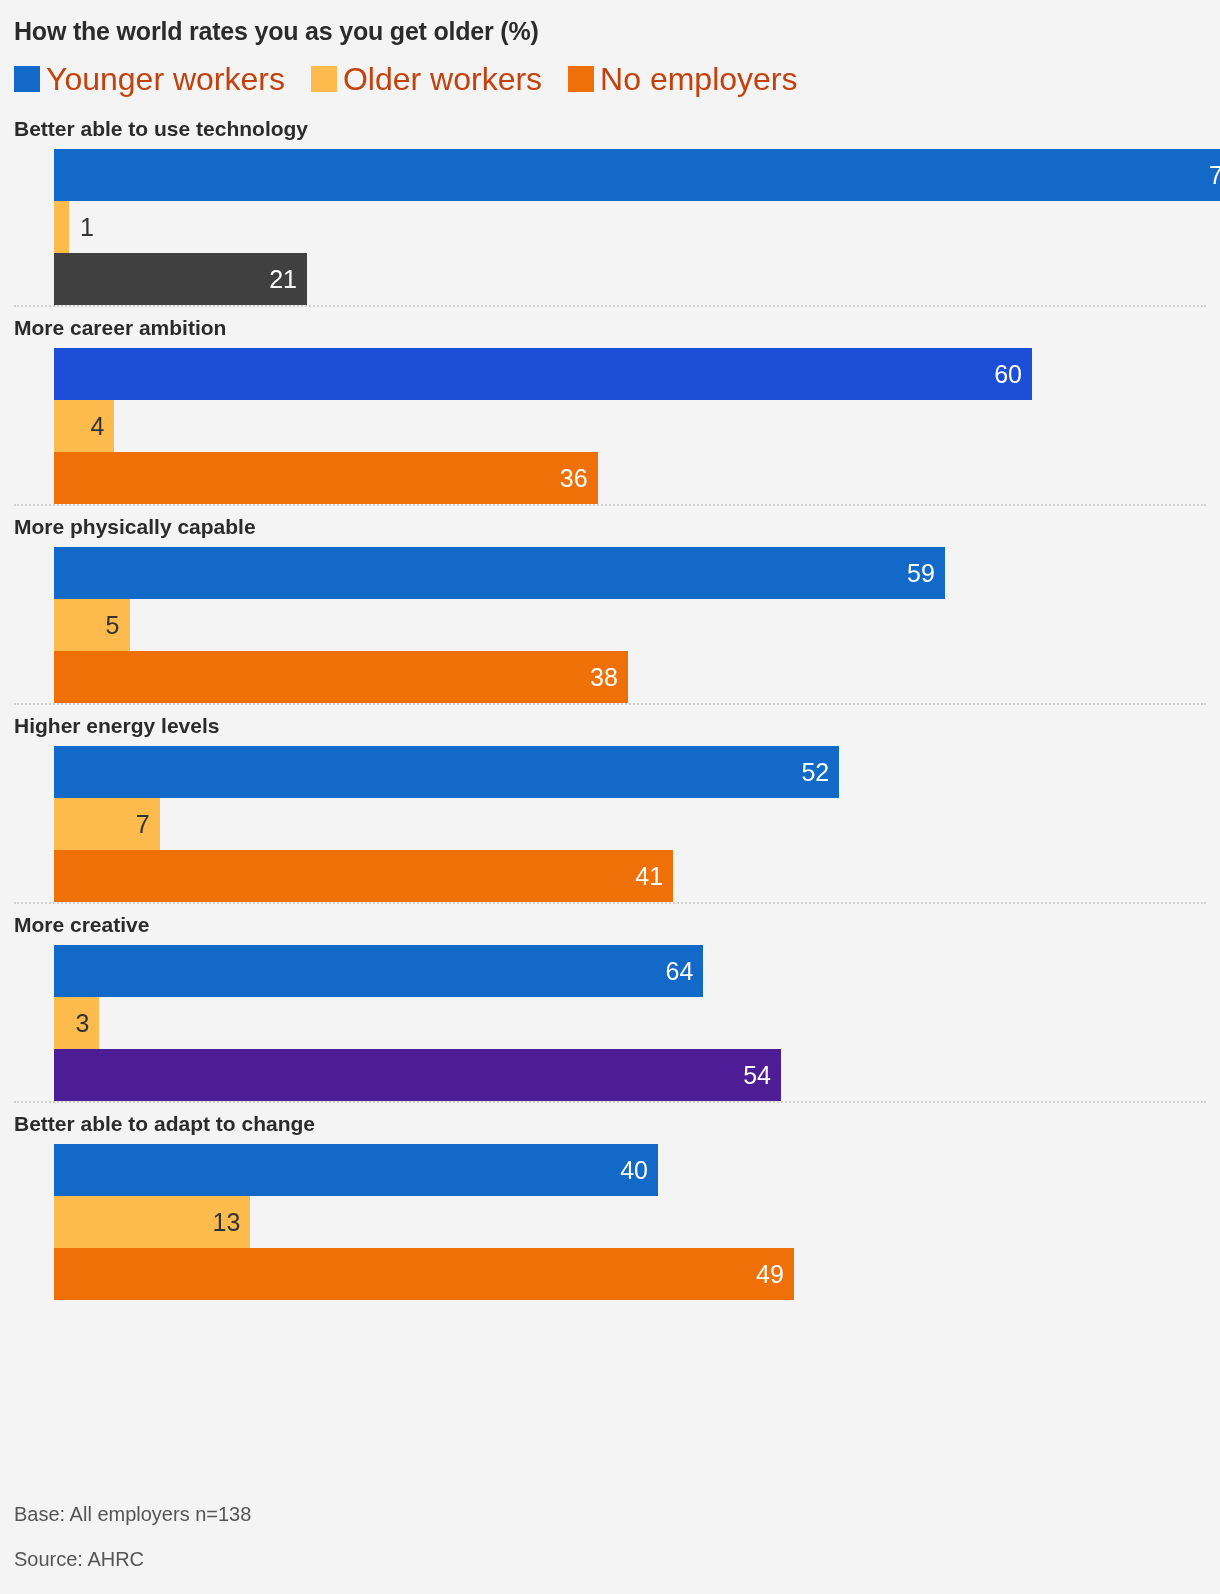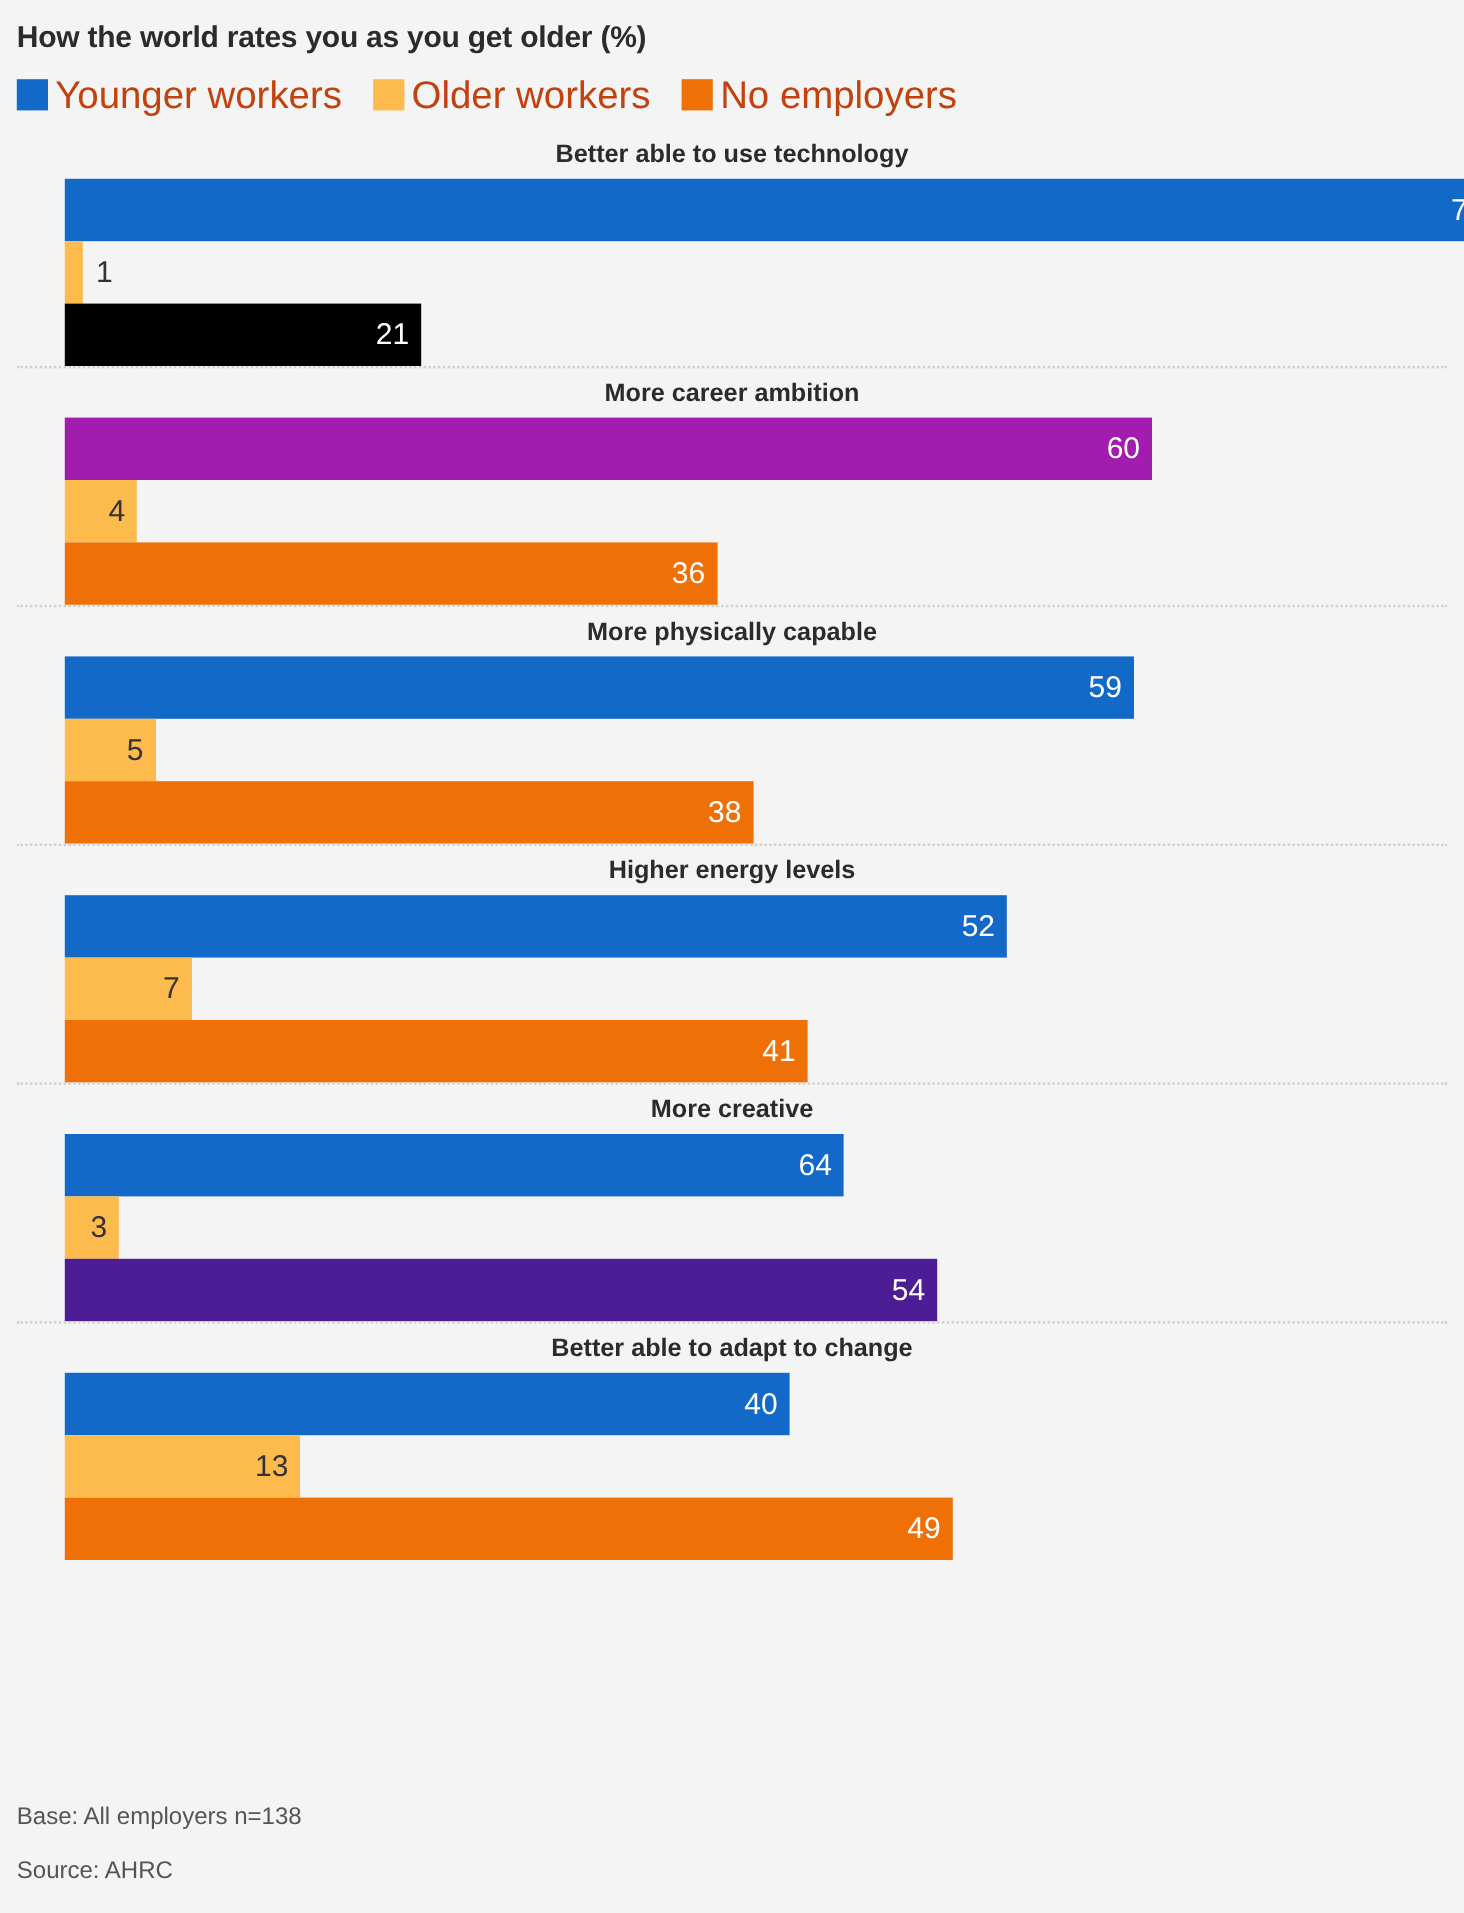--- a/index.html
+++ b/index.html
@@ -64,21 +64,20 @@
     border-top: 2px dotted #cfcfcf;
     margin: 0;
   }
   .group-label {
     font-size: 21px;
     font-weight: bold;
     color: #2b2b2b;
     line-height: 28px;
     padding: 7px 0 6px 0;
     white-space: nowrap;
-    text-align: center;
   }
   .bars {
     position: relative;
     padding-left: 40px;
   }
   .bar-row {
     position: relative;
     height: 52px;
   }
   .bar {
@@ -151,32 +150,32 @@
             <div class="bar" style="background: rgb(18, 105, 199); width: 1192.9px;">
               <span class="bar-value inside">79</span>
             </div>
           </div>
           <div class="bar-row">
             <div class="bar" style="background: rgb(253, 187, 77); width: 15.1px;">
               <span class="bar-value outside">1</span>
             </div>
           </div>
           <div class="bar-row">
-            <div class="bar" style="background: #000000; width: 297px;">
+            <div class="bar" style="background: #404040; width: 253px;">
               <span class="bar-value inside">21</span>
             </div>
           </div>
         </div>
       </div>
       <div class="group">
         <div class="group-divider"></div>
         <div class="group-label">More career ambition</div>
         <div class="bars">
           <div class="bar-row">
-            <div class="bar" style="background: #a21caf; width: 906px;">
+            <div class="bar" style="background: #1d4ed8; width: 978px;">
               <span class="bar-value inside">60</span>
             </div>
           </div>
           <div class="bar-row">
             <div class="bar" style="background: rgb(253, 187, 77); width: 60.4px;">
               <span class="bar-value inside-dark">4</span>
             </div>
           </div>
           <div class="bar-row">
             <div class="bar" style="background: rgb(239, 112, 6); width: 543.6px;">

